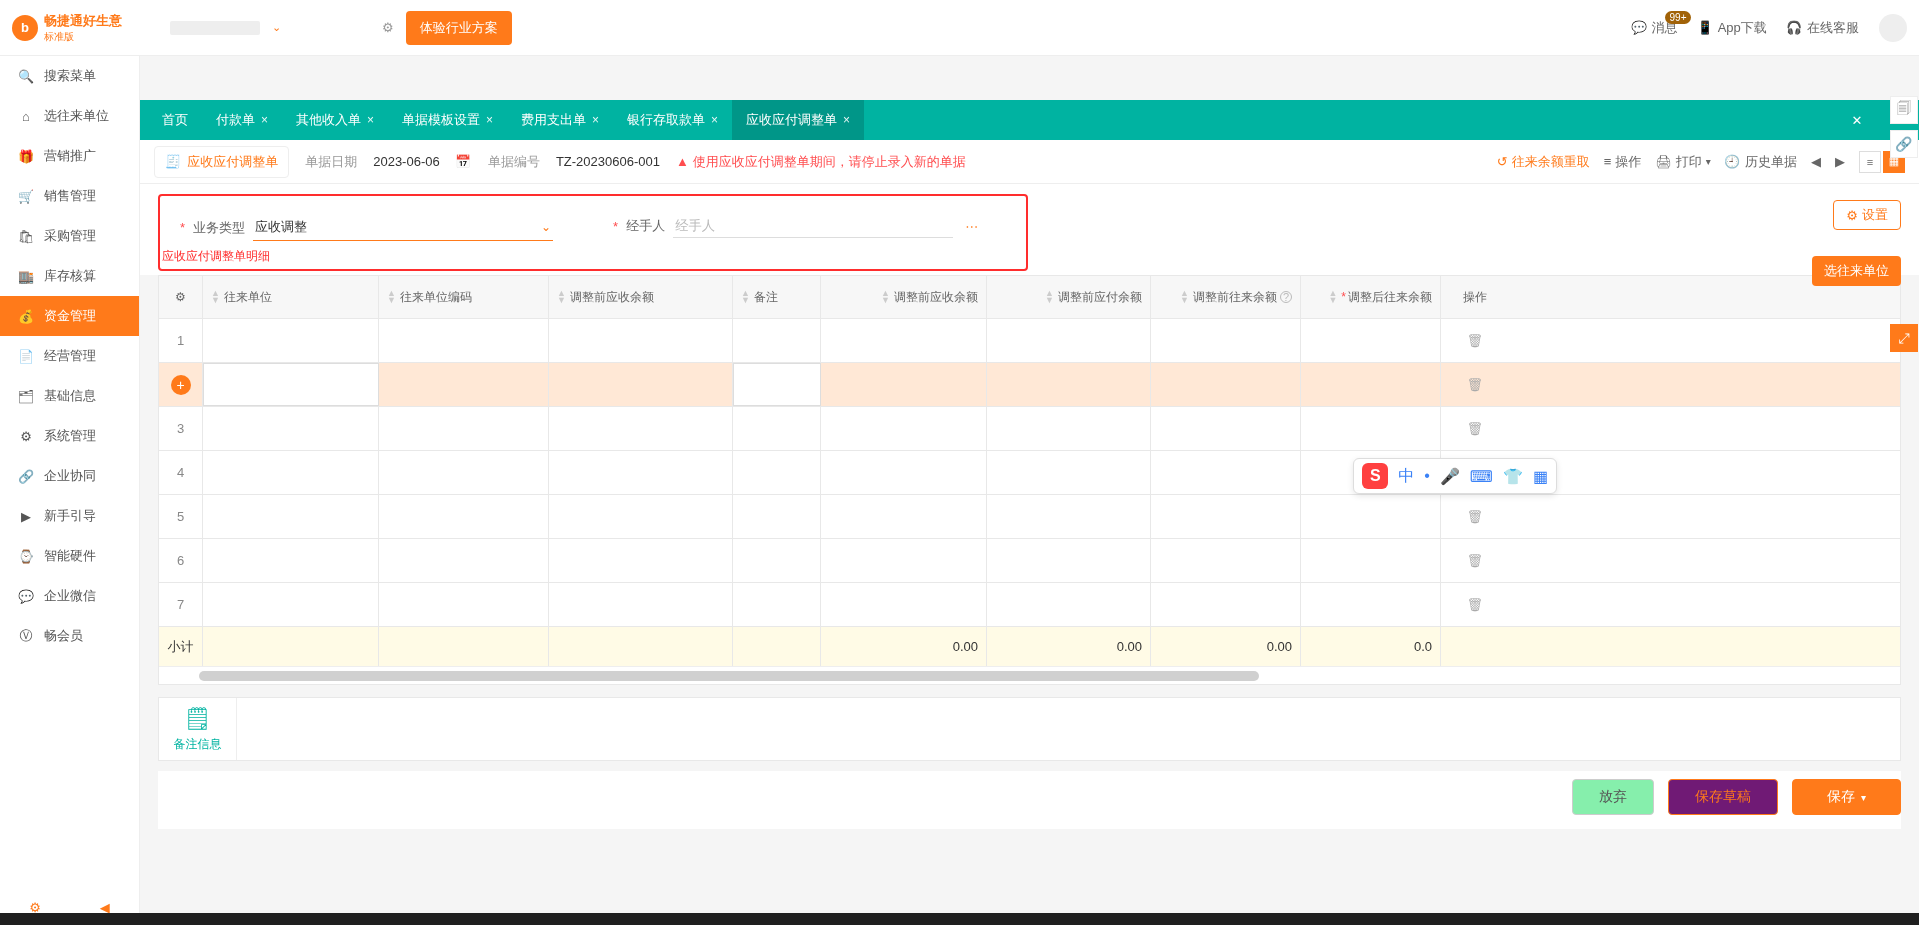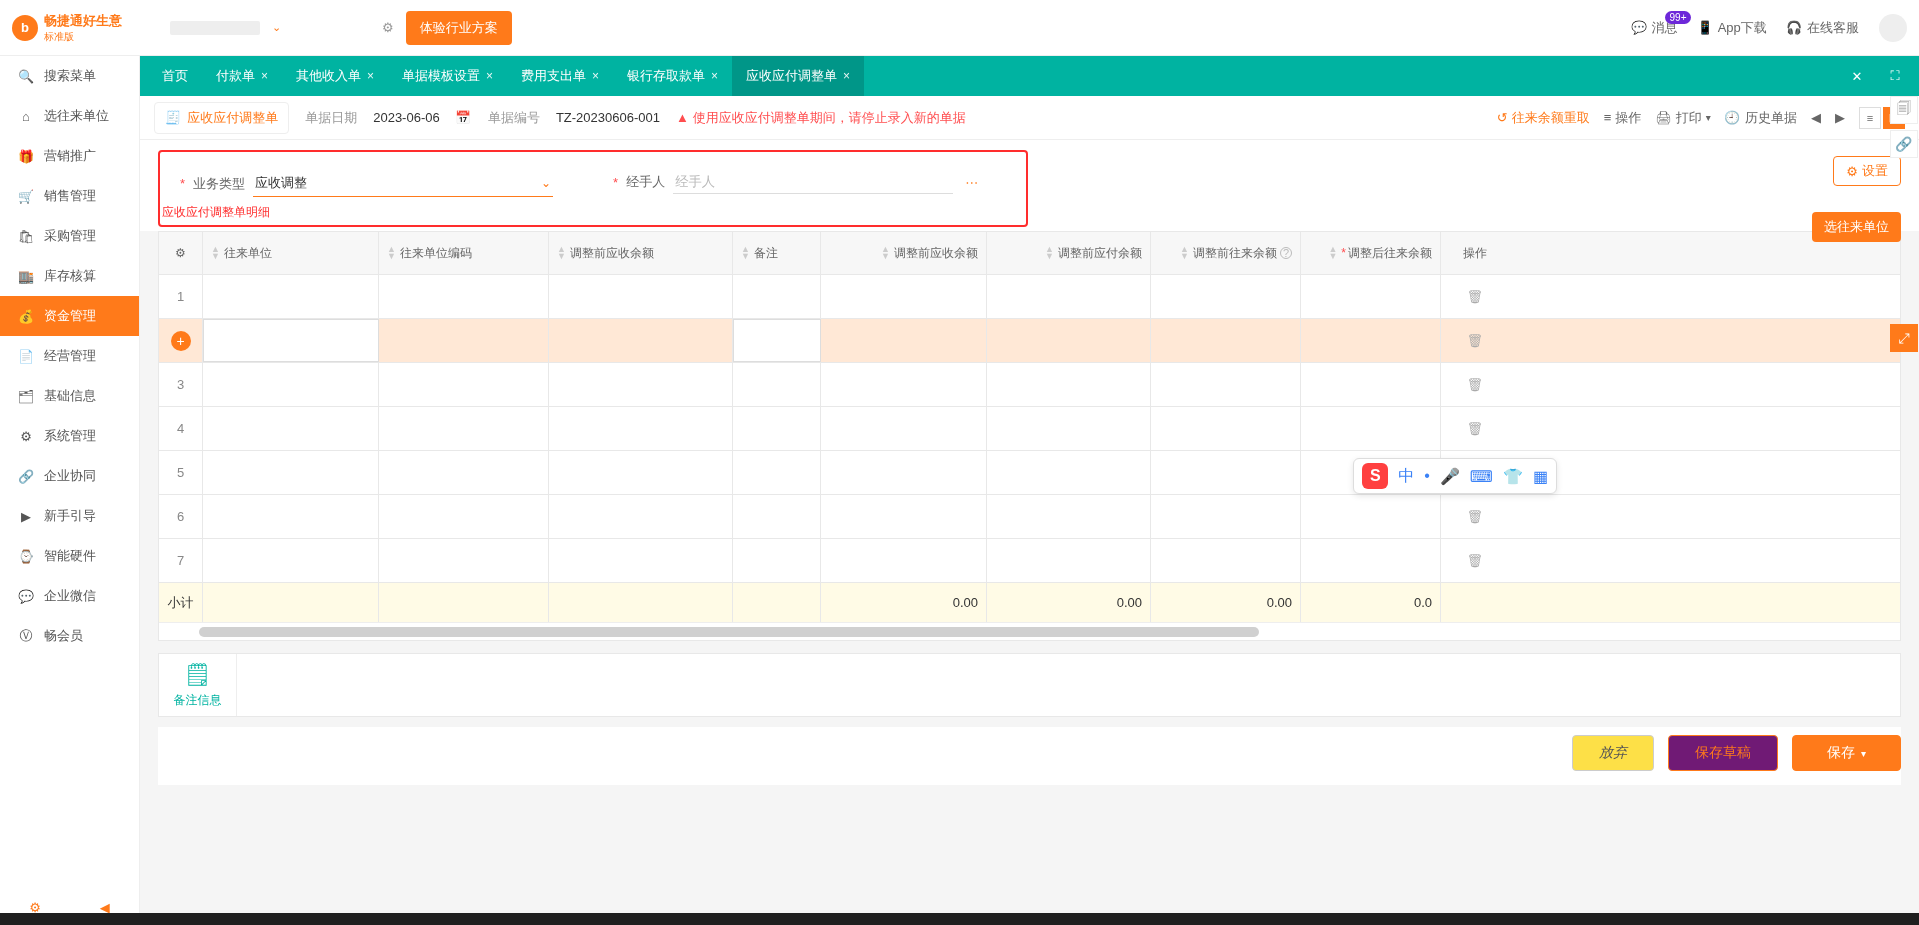--- a/index.html
+++ b/index.html
@@ -11,34 +11,34 @@
 .logo-area { display: flex; align-items: center; gap: 6px; width: 128px; }
 .logo-circle { width: 26px; height: 26px; border-radius: 50%; background: #ff7a1a; display: flex; align-items: center; justify-content: center; color: #fff; font-weight: bold; }
 .logo-text { color: #ff7a1a; font-size: 13px; font-weight: bold; }
 .logo-sub { color: #ff7a1a; font-size: 10px; }
 .shop-select { color: #999; display: flex; align-items: center; gap: 6px; margin-left: 30px; min-width: 200px; }
 .caret-down { color: #ff7a1a; font-size: 11px; margin-left: 6px; }
 .gear-btn { color: #999; margin: 0 12px; cursor: pointer; }
 .orange-btn { background: #ff7a1a; color: #fff; border: none; padding: 8px 14px; border-radius: 4px; cursor: pointer; font-size: 13px; }
 .top-right { margin-left: auto; display: flex; align-items: center; gap: 20px; color: #666; }
 .top-right-item { display: flex; align-items: center; gap: 4px; cursor: pointer; position: relative; }
-.badge { position: absolute; top: -8px; right: -14px; background: #6d28d9; color: #fff; font-size: 10px; padding: 1px 5px; border-radius: 8px; }
+.badge { position: absolute; top: -8px; right: -14px; background: #a16207; color: #fff; font-size: 10px; padding: 1px 5px; border-radius: 8px; }
 
 .body-row { display: flex; flex: 1; min-height: 0; }
 
 
 .sidebar { width: 140px; background: #fff; display: flex; flex-direction: column; border-right: 1px solid #eee; }
 .side-item { display: flex; align-items: center; gap: 10px; padding: 0 18px; height: 40px; color: #555; cursor: pointer; font-size: 13px; }
 .side-item.active { background: #ff7a1a; color: #fff; }
 .side-icon { width: 16px; height: 16px; display: inline-flex; align-items: center; justify-content: center; }
 .side-spacer { flex: 1; }
 .side-bottom { display: flex; justify-content: space-around; padding: 10px 0; color: #ff7a1a; }
 
 
-.main-col { flex: 1; display: flex; flex-direction: column; min-width: 0; }
+.main-col { flex: 1; display: flex; flex-direction: column; min-width: 0; margin-top: 44px; }
 
 
 .tabs { height: 40px; background: #00b3a1; display: flex; align-items: center; color: #fff; padding-left: 8px; }
 .tab { padding: 0 14px; height: 40px; display: flex; align-items: center; gap: 6px; cursor: pointer; font-size: 13px; }
 .tab.active { background: #009688; }
 .tab-close { font-size: 12px; opacity: 0.9; }
 .tabs-right { margin-left: auto; display: flex; align-items: center; gap: 10px; padding-right: 10px; }
 .tabs-icon-btn { width: 28px; height: 28px; display: flex; align-items: center; justify-content: center; cursor: pointer; }
 
 
@@ -103,21 +103,21 @@
 .hscroll-thumb { position: absolute; left: 40px; top: 4px; height: 10px; width: 1060px; background: #d0d0d0; border-radius: 5px; }
 
 
 .remarks-bar { background: #fff; margin: 12px 18px 0; border: 1px solid #e8e8e8; display: flex; align-items: center; height: 64px; }
 .remarks-lead { width: 78px; display: flex; flex-direction: column; align-items: center; gap: 4px; color: #00b3a1; font-size: 12px; border-right: 1px solid #eee; height: 100%; justify-content: center; }
 .remarks-input { flex: 1; border: none; outline: none; padding: 0 14px; font-size: 13px; color: #333; }
 .remarks-input::placeholder { color: #bbb; }
 
 
 .footer-btns { background: #fff; margin: 10px 18px 0; display: flex; justify-content: flex-end; gap: 14px; padding: 8px 0 14px; }
-.btn-plain { border: 1px solid #ccc; background: #fde047; color: #555; padding: 8px 26px; border-radius: 4px; cursor: pointer; font-size: 14px; font-style: italic; }
+.btn-plain { border: 1px solid #ccc; background: #86efac; color: #555; padding: 8px 26px; border-radius: 4px; cursor: pointer; font-size: 14px; }
 .btn-outline-o { border: 1px solid #ff7a1a; background: #701a75; color: #ff7a1a; padding: 8px 26px; border-radius: 4px; cursor: pointer; font-size: 14px; }
 .btn-solid-o { border: 1px solid #ff7a1a; background: #ff7a1a; color: #fff; padding: 8px 34px; border-radius: 4px; cursor: pointer; font-size: 14px; display: flex; align-items: center; gap: 6px; }
 
 
 .right-rail { position: absolute; right: 0; top: 96px; width: 30px; display: flex; flex-direction: column; gap: 6px; align-items: center; }
 .rail-btn { width: 28px; height: 28px; background: #fff; border: 1px solid #eee; display: flex; align-items: center; justify-content: center; color: #888; cursor: pointer; font-size: 14px; }
 .rail-btn.orange { background: #ff7a1a; color: #fff; border-color: #ff7a1a; margin-top: 160px; }
 
 
 .ime { position: absolute; right: 362px; top: 458px; background: #fff; border: 1px solid #ddd; border-radius: 6px; display: flex; align-items: center; padding: 4px 8px; gap: 10px; box-shadow: 0 2px 6px rgba(0,0,0,0.1); }

